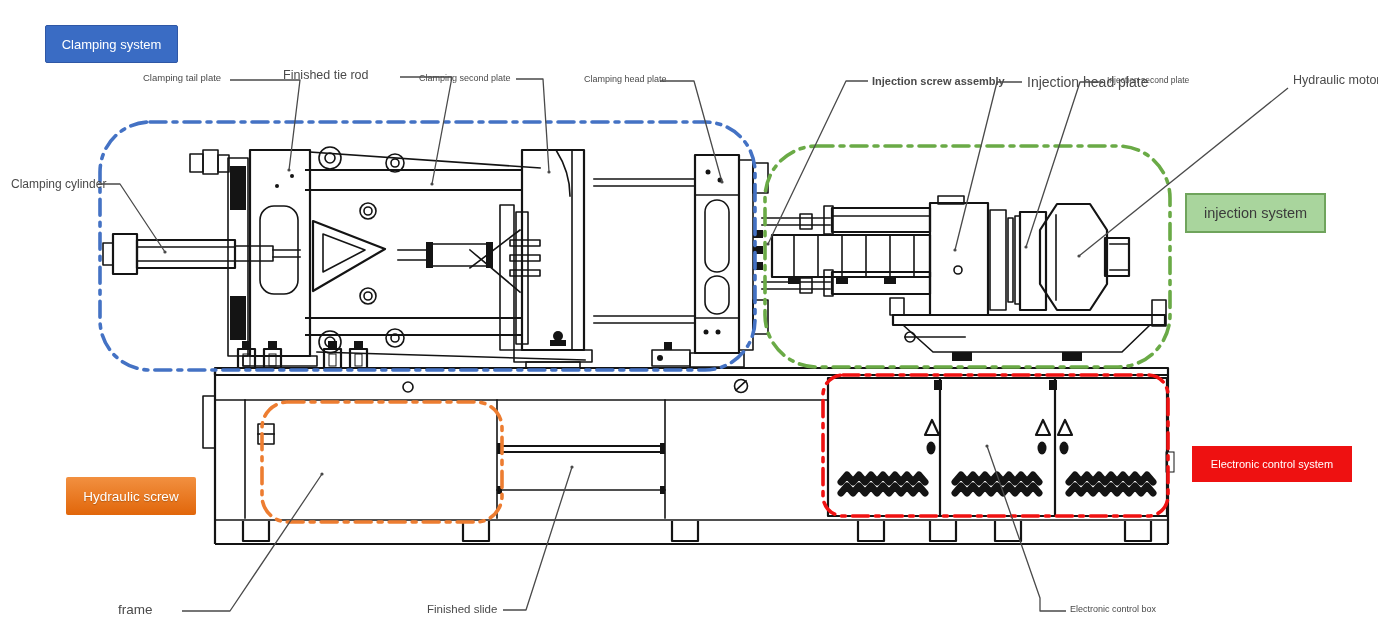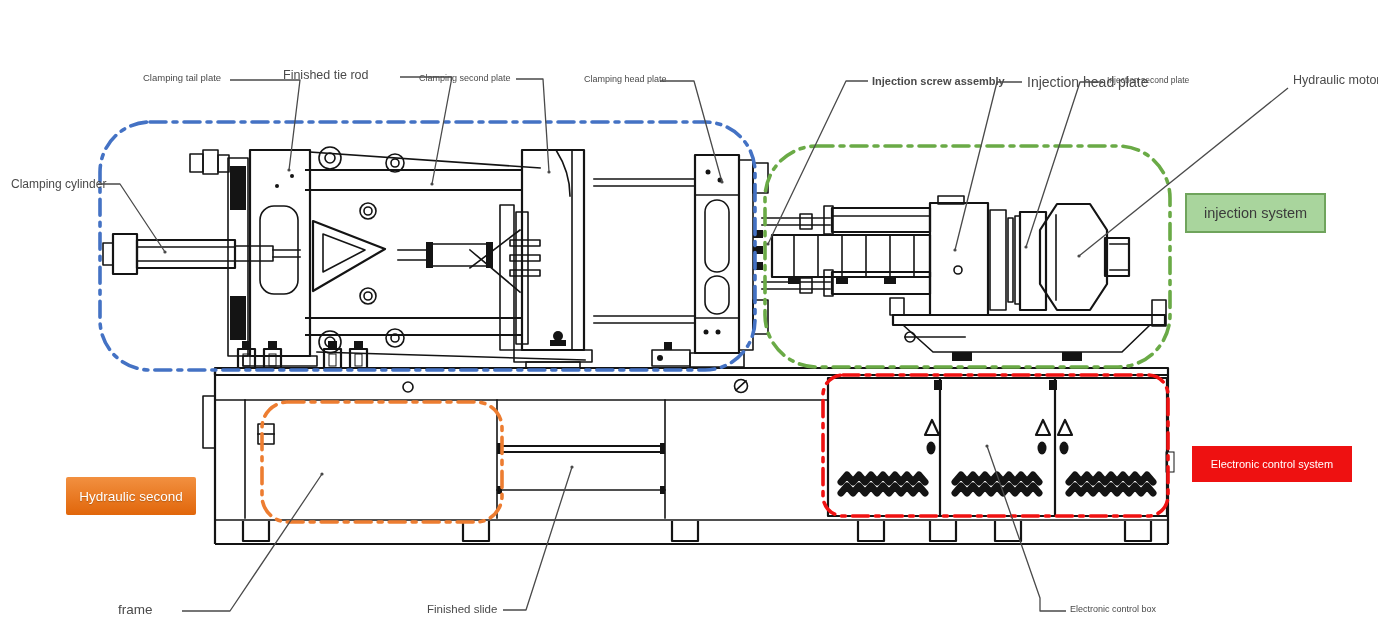--- a/index.html
+++ b/index.html
@@ -282,22 +282,23 @@
         <circle class="leader-dot" cx="768" cy="244" r="1.6"></circle>
       <circle class="leader-dot" cx="955" cy="250" r="1.6"></circle>
         <circle class="leader-dot" cx="1026" cy="247" r="1.6"></circle>
       <circle class="leader-dot" cx="1079" cy="256" r="1.6"></circle>
         <circle class="leader-dot" cx="322" cy="474" r="1.6"></circle>
       <circle class="leader-dot" cx="572" cy="467" r="1.6"></circle>
         <circle class="leader-dot" cx="987" cy="446" r="1.6"></circle>
     </g>
   </svg>
 
+  <div class="badge badge-clamping">Clamping system</div>
   <div class="badge badge-injection">injection system</div>
-  <div class="badge badge-hydraulic">Hydraulic second</div>
+  <div class="badge badge-hydraulic">Hydraulic screw</div>
   <div class="badge badge-electronic">Electronic control system</div>
 
   <div class="plabel" style="left:143px;top:73px;font-size:9.5px;">Clamping tail plate</div>
   <div class="plabel" style="left:283px;top:69px;font-size:12.5px;">Finished tie rod</div>
   <div class="plabel" style="left:419px;top:74px;font-size:9px;">Clamping second plate</div>
   <div class="plabel" style="left:584px;top:75px;font-size:9px;">Clamping head plate</div>
   <div class="plabel" style="left:11px;top:178px;font-size:12px;">Clamping cylinder</div>
   <div class="plabel" style="left:872px;top:75px;font-size:11px;font-weight:bold;">Injection screw assembly</div>
   <div class="plabel" style="left:1027px;top:75px;font-size:14px;">Injection head plate</div>
   <div class="plabel" style="left:1107px;top:76px;font-size:8.5px;">Injection second plate</div>

